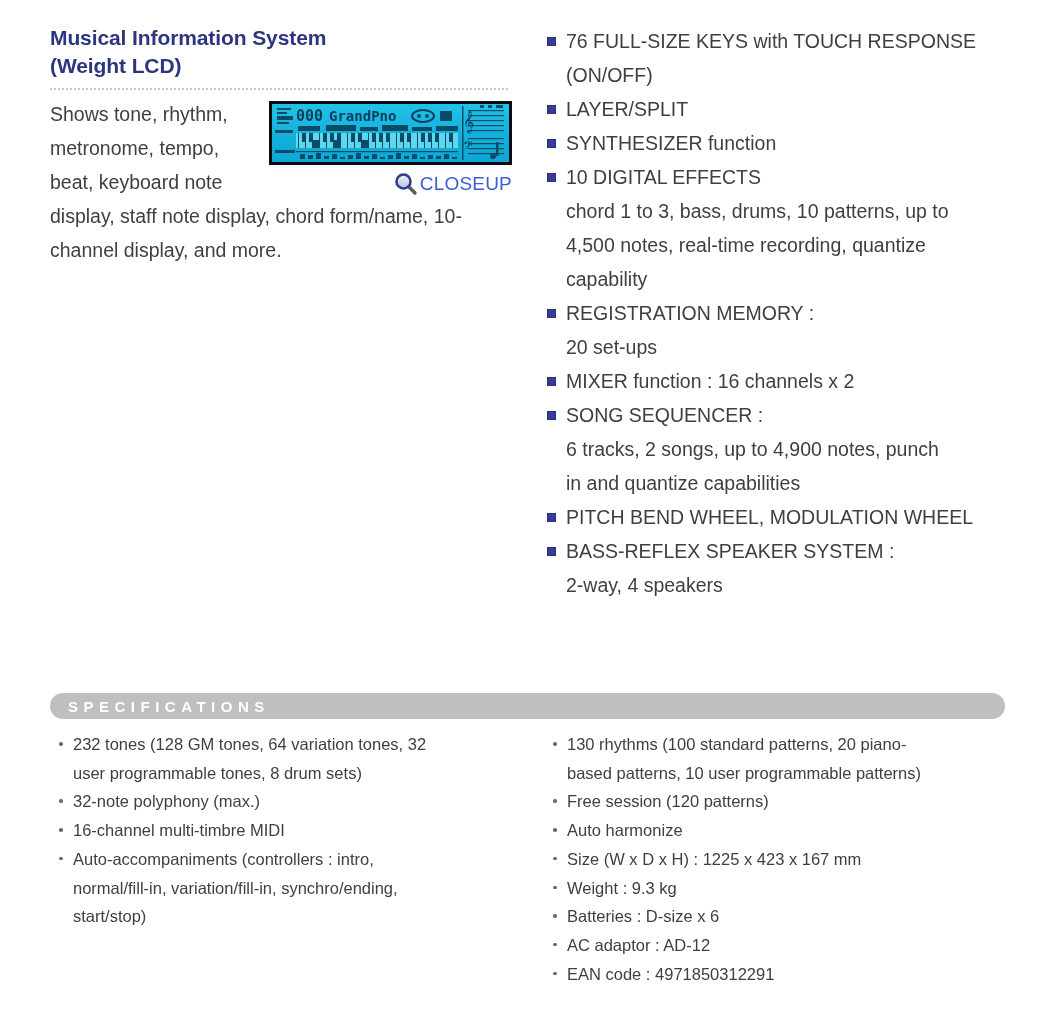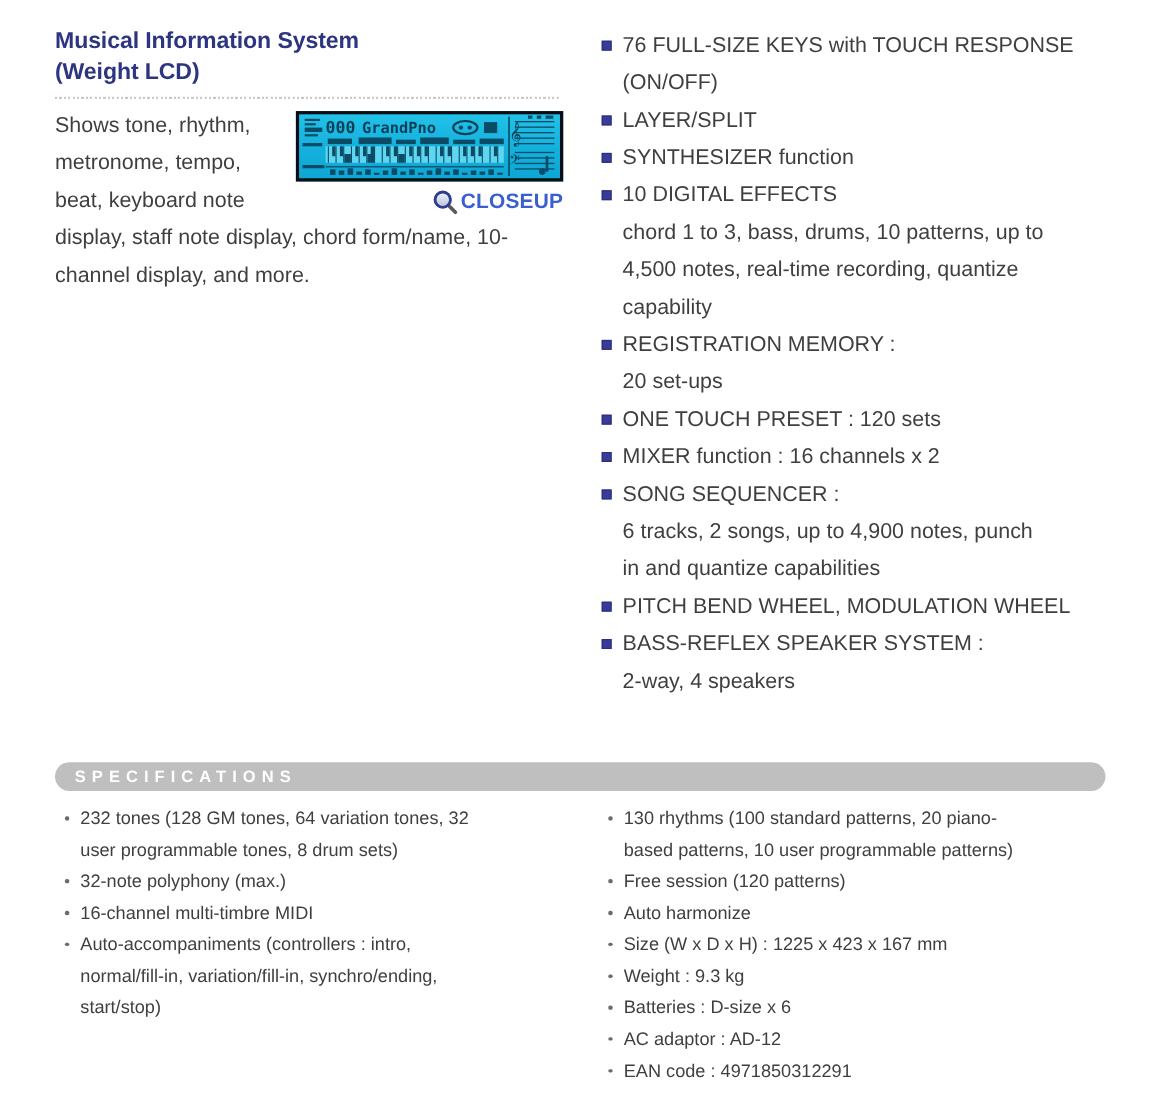--- a/index.html
+++ b/index.html
@@ -87,21 +87,21 @@
   .closeup {
     margin-top: 6px;
     height: 26px;
     display: flex;
     align-items: center;
     justify-content: flex-end;
     gap: 2px;
   }
   .closeup-label {
     color: #3b5fd0;
-    font-weight: bold;
+    font-weight: normal;
     font-size: 19px;
     letter-spacing: 0.2px;
   }
 
   
   .right-col {
     position: absolute;
     left: 542px;
     top: 24px;
     width: 490px;
@@ -371,23 +371,20 @@
       <div class="feat-item">
         <div class="feat-sub">chord 1 to 3, bass, drums, 10 patterns, up to</div>
         <div class="feat-sub">4,500 notes, real-time recording, quantize</div>
         <div class="feat-sub">capability</div>
       </div>
       <div class="feat-item">
         <div class="feat-main"><span class="feat-bullet"></span>REGISTRATION MEMORY :</div>
         <div class="feat-sub">20 set-ups</div>
       </div>
       <div class="feat-item">
-        <div class="feat-main"><span class="feat-bullet"></span>ONE TOUCH PRESET : 120 sets</div>
-      </div>
-      <div class="feat-item">
         <div class="feat-main"><span class="feat-bullet"></span>MIXER function : 16 channels x 2</div>
       </div>
       <div class="feat-item">
         <div class="feat-main"><span class="feat-bullet"></span>SONG SEQUENCER :</div>
         <div class="feat-sub">6 tracks, 2 songs, up to 4,900 notes, punch</div>
         <div class="feat-sub">in and quantize capabilities</div>
       </div>
       <div class="feat-item">
         <div class="feat-main"><span class="feat-bullet"></span>PITCH BEND WHEEL, MODULATION WHEEL</div>
       </div>

